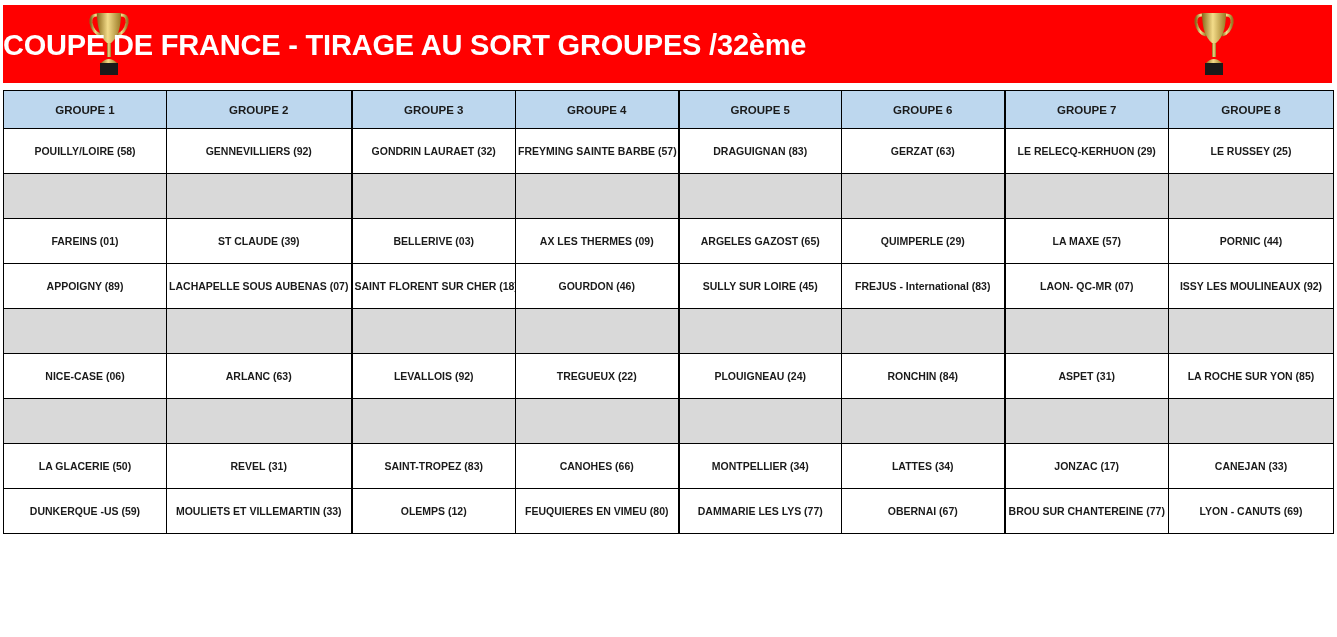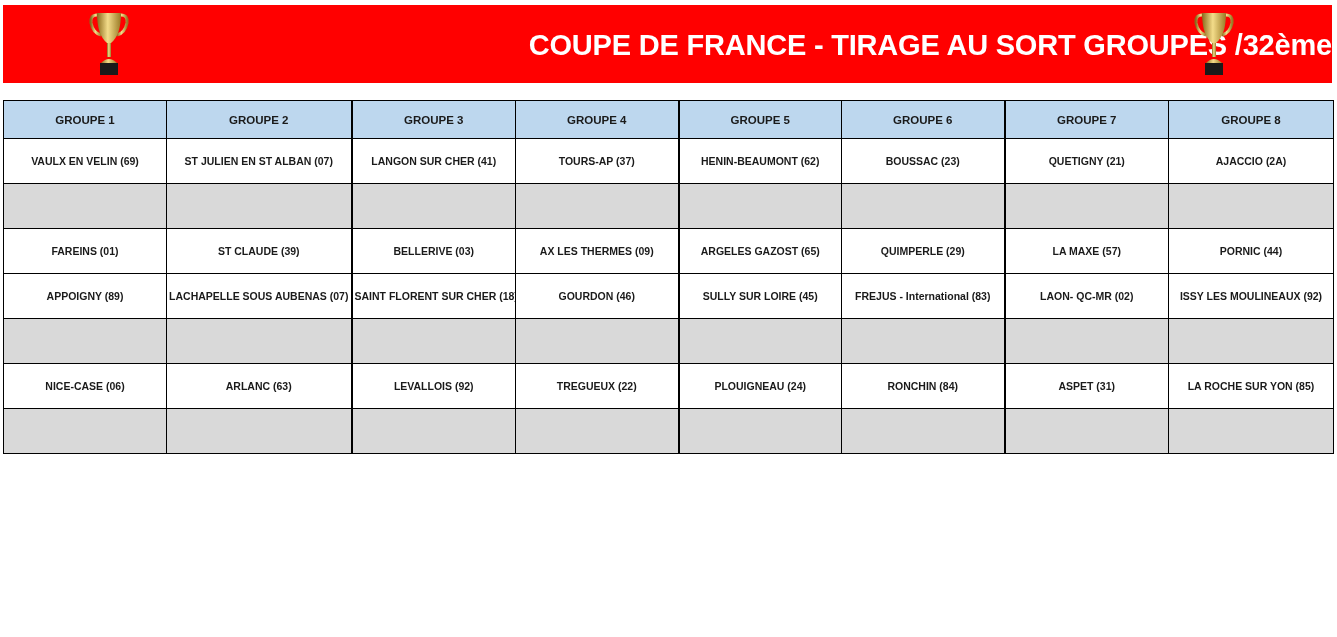--- a/index.html
+++ b/index.html
@@ -1,26 +1,26 @@
 <!DOCTYPE html>
 <html><head>
 <meta charset="utf-8">
 <style>
   html, body { margin: 0; padding: 0; background: #ffffff; }
   body { width: 1337px; height: 637px; position: relative; overflow: hidden;
          font-family: "Liberation Sans", "DejaVu Sans", sans-serif; }
   .banner { position: absolute; left: 3px; top: 5px; width: 1329px; height: 78px;
             background: #ff0000; }
   .banner-title { position: absolute; left: 0; right: 0; top: 0; height: 78px;
-            line-height: 80px; text-align: right; color: #ffffff; font-weight: bold;
+            line-height: 80px; text-align: left; color: #ffffff; font-weight: bold;
             font-size: 29px; letter-spacing: -0.2px; }
   .trophy { position: absolute; top: 4px; width: 44px; height: 72px; }
   .trophy.left { left: 84px; }
   .trophy.right { left: 1189px; }
-  table.groups { position: absolute; left: 3px; top: 100px; border-collapse: collapse;
+  table.groups { position: absolute; left: 3px; top: 90px; border-collapse: collapse;
             table-layout: fixed; width: 1330px; }
   table.groups th, table.groups td { border: 1.5px solid #000; text-align: center;
             vertical-align: middle; font-size: 10.5px; font-weight: bold; color: #1a1a1a;
             padding: 0 2px; white-space: nowrap; overflow: hidden; }
   table.groups th { background: #bdd7ee; height: 37px; font-size: 11.5px; }
   table.groups td { height: 44px; background: #ffffff; }
   table.groups tr.sep td { background: #d9d9d9; }
   .thick-l { border-left-width: 2.5px !important; }
 </style>
 </head>
@@ -71,28 +71,28 @@
       <th class="thick-l">GROUPE 3</th>
       <th>GROUPE 4</th>
       <th class="thick-l">GROUPE 5</th>
       <th>GROUPE 6</th>
       <th class="thick-l">GROUPE 7</th>
       <th>GROUPE 8</th>
     </tr>
   </thead>
   <tbody>
     <tr>
-      <td>VAULX EN VELIN (69)</td>
-      <td>ST JULIEN EN ST ALBAN (07)</td>
-      <td class="thick-l">LANGON SUR CHER (41)</td>
-      <td>TOURS-AP (37)</td>
-      <td class="thick-l">HENIN-BEAUMONT (62)</td>
-      <td>BOUSSAC (23)</td>
-      <td class="thick-l">QUETIGNY (21)</td>
-      <td>AJACCIO (2A)</td>
+      <td>POUILLY/LOIRE (58)</td>
+      <td>GENNEVILLIERS (92)</td>
+      <td class="thick-l">GONDRIN LAURAET (32)</td>
+      <td>FREYMING SAINTE BARBE (57)</td>
+      <td class="thick-l">DRAGUIGNAN (83)</td>
+      <td>GERZAT (63)</td>
+      <td class="thick-l">LE RELECQ-KERHUON (29)</td>
+      <td>LE RUSSEY (25)</td>
     </tr>
     <tr class="sep">
       <td></td>
         <td></td>
       <td class="thick-l"></td>
         <td></td>
       <td class="thick-l"></td>
         <td></td>
       <td class="thick-l"></td>
         <td></td>
@@ -107,21 +107,21 @@
       <td class="thick-l">LA MAXE (57)</td>
       <td>PORNIC (44)</td>
     </tr>
     <tr>
       <td>APPOIGNY (89)</td>
       <td>LACHAPELLE SOUS AUBENAS (07)</td>
       <td class="thick-l">SAINT FLORENT SUR CHER (18)</td>
       <td>GOURDON (46)</td>
       <td class="thick-l">SULLY SUR LOIRE (45)</td>
       <td>FREJUS - International (83)</td>
-      <td class="thick-l">LAON- QC-MR (02)</td>
+      <td class="thick-l">LAON- QC-MR (07)</td>
       <td>ISSY LES MOULINEAUX (92)</td>
     </tr>
     <tr class="sep">
       <td></td>
         <td></td>
       <td class="thick-l"></td>
         <td></td>
       <td class="thick-l"></td>
         <td></td>
       <td class="thick-l"></td>
@@ -140,14 +140,34 @@
     <tr class="sep">
       <td></td>
         <td></td>
       <td class="thick-l"></td>
         <td></td>
       <td class="thick-l"></td>
         <td></td>
       <td class="thick-l"></td>
         <td></td>
     </tr>
+    <tr>
+      <td>LA  GLACERIE (50)</td>
+      <td>REVEL (31)</td>
+      <td class="thick-l">SAINT-TROPEZ (83)</td>
+      <td>CANOHES (66)</td>
+      <td class="thick-l">MONTPELLIER (34)</td>
+      <td>LATTES (34)</td>
+      <td class="thick-l">JONZAC (17)</td>
+      <td>CANEJAN (33)</td>
+    </tr>
+    <tr>
+      <td>DUNKERQUE -US (59)</td>
+      <td>MOULIETS ET VILLEMARTIN (33)</td>
+      <td class="thick-l">OLEMPS (12)</td>
+      <td>FEUQUIERES EN VIMEU (80)</td>
+      <td class="thick-l">DAMMARIE LES LYS (77)</td>
+      <td>OBERNAI (67)</td>
+      <td class="thick-l">BROU SUR CHANTEREINE (77)</td>
+      <td>LYON - CANUTS (69)</td>
+    </tr>
   </tbody>
 </table>
 
 </body></html>

